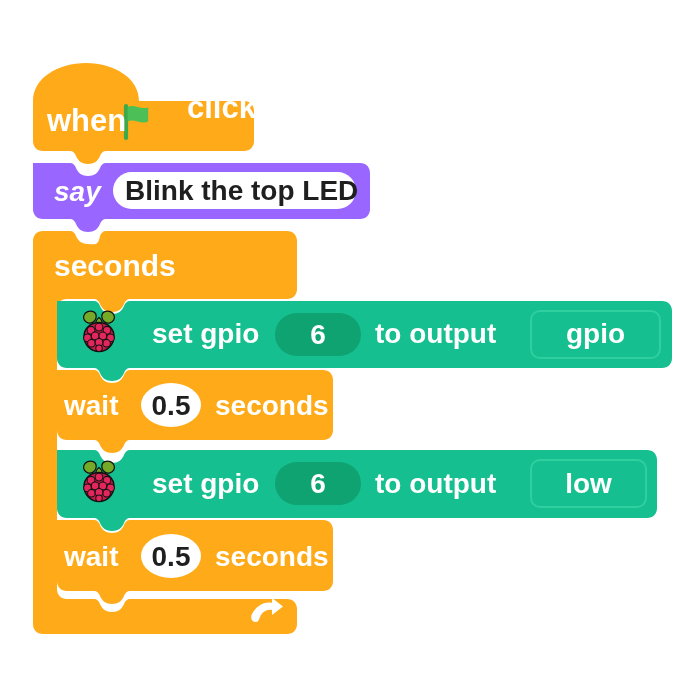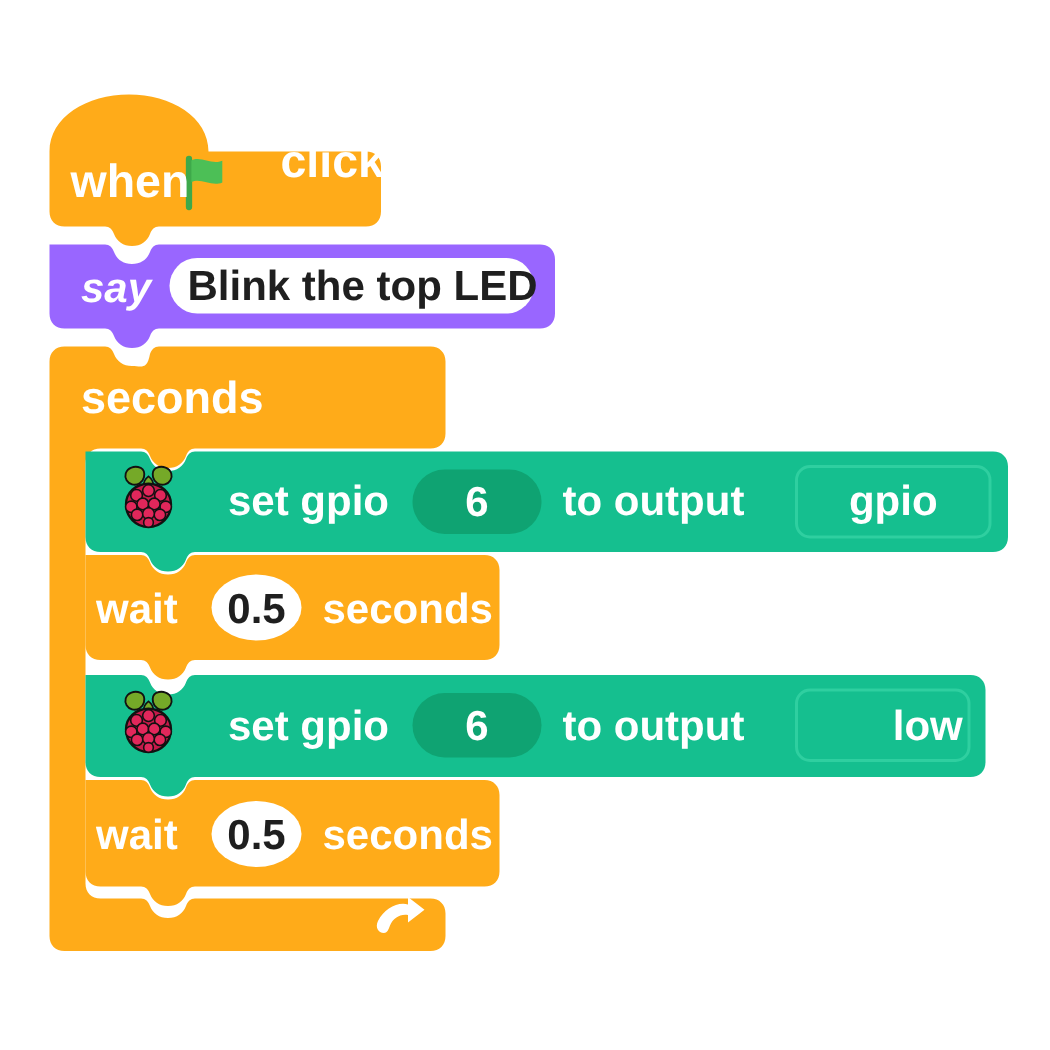--- a/index.html
+++ b/index.html
@@ -289,21 +289,21 @@
   <div class="lbl" style="left:375px; top:320px; font-size:28px;">to output</div>
   <div class="oval-text" style="left:531px; top:320px; width:129px; font-size:28px; color:#ffffff;">gpio</div>
 
   <div class="lbl" style="left:64px; top:392px; font-size:28px;">wait</div>
   <div class="oval-text lbl-dark" style="left:141px; top:392px; width:60px; font-size:28px;">0.5</div>
   <div class="lbl" style="left:215px; top:392px; font-size:28px;">seconds</div>
 
   <div class="lbl" style="left:152px; top:470px; font-size:28px;">set gpio</div>
   <div class="oval-text" style="left:275px; top:470px; width:86px; font-size:28px; color:#ffffff;">6</div>
   <div class="lbl" style="left:375px; top:470px; font-size:28px;">to output</div>
-  <div class="oval-text" style="left:531px; top:470px; width:115px; font-size:28px; color:#ffffff;margin-left:30px;">low</div>
+  <div class="oval-text" style="left:531px; top:470px; width:115px; font-size:28px; color:#ffffff;">low</div>
 
   <div class="lbl" style="left:64px; top:543px; font-size:28px;">wait</div>
   <div class="oval-text lbl-dark" style="left:141px; top:543px; width:60px; font-size:28px;">0.5</div>
   <div class="lbl" style="left:215px; top:543px; font-size:28px;">seconds</div>
 
   <div class="hit" style="left:33px; top:63px; width:221px; height:101px;"></div>
   <div class="hit" style="left:33px; top:163px; width:337px; height:56px;"></div>
   <div class="hit" style="left:33px; top:231px; width:264px; height:68px;"></div>
   <div class="hit" style="left:57px; top:301px; width:615px; height:67px;"></div>
   <div class="hit" style="left:57px; top:370px; width:276px; height:70px;"></div>

